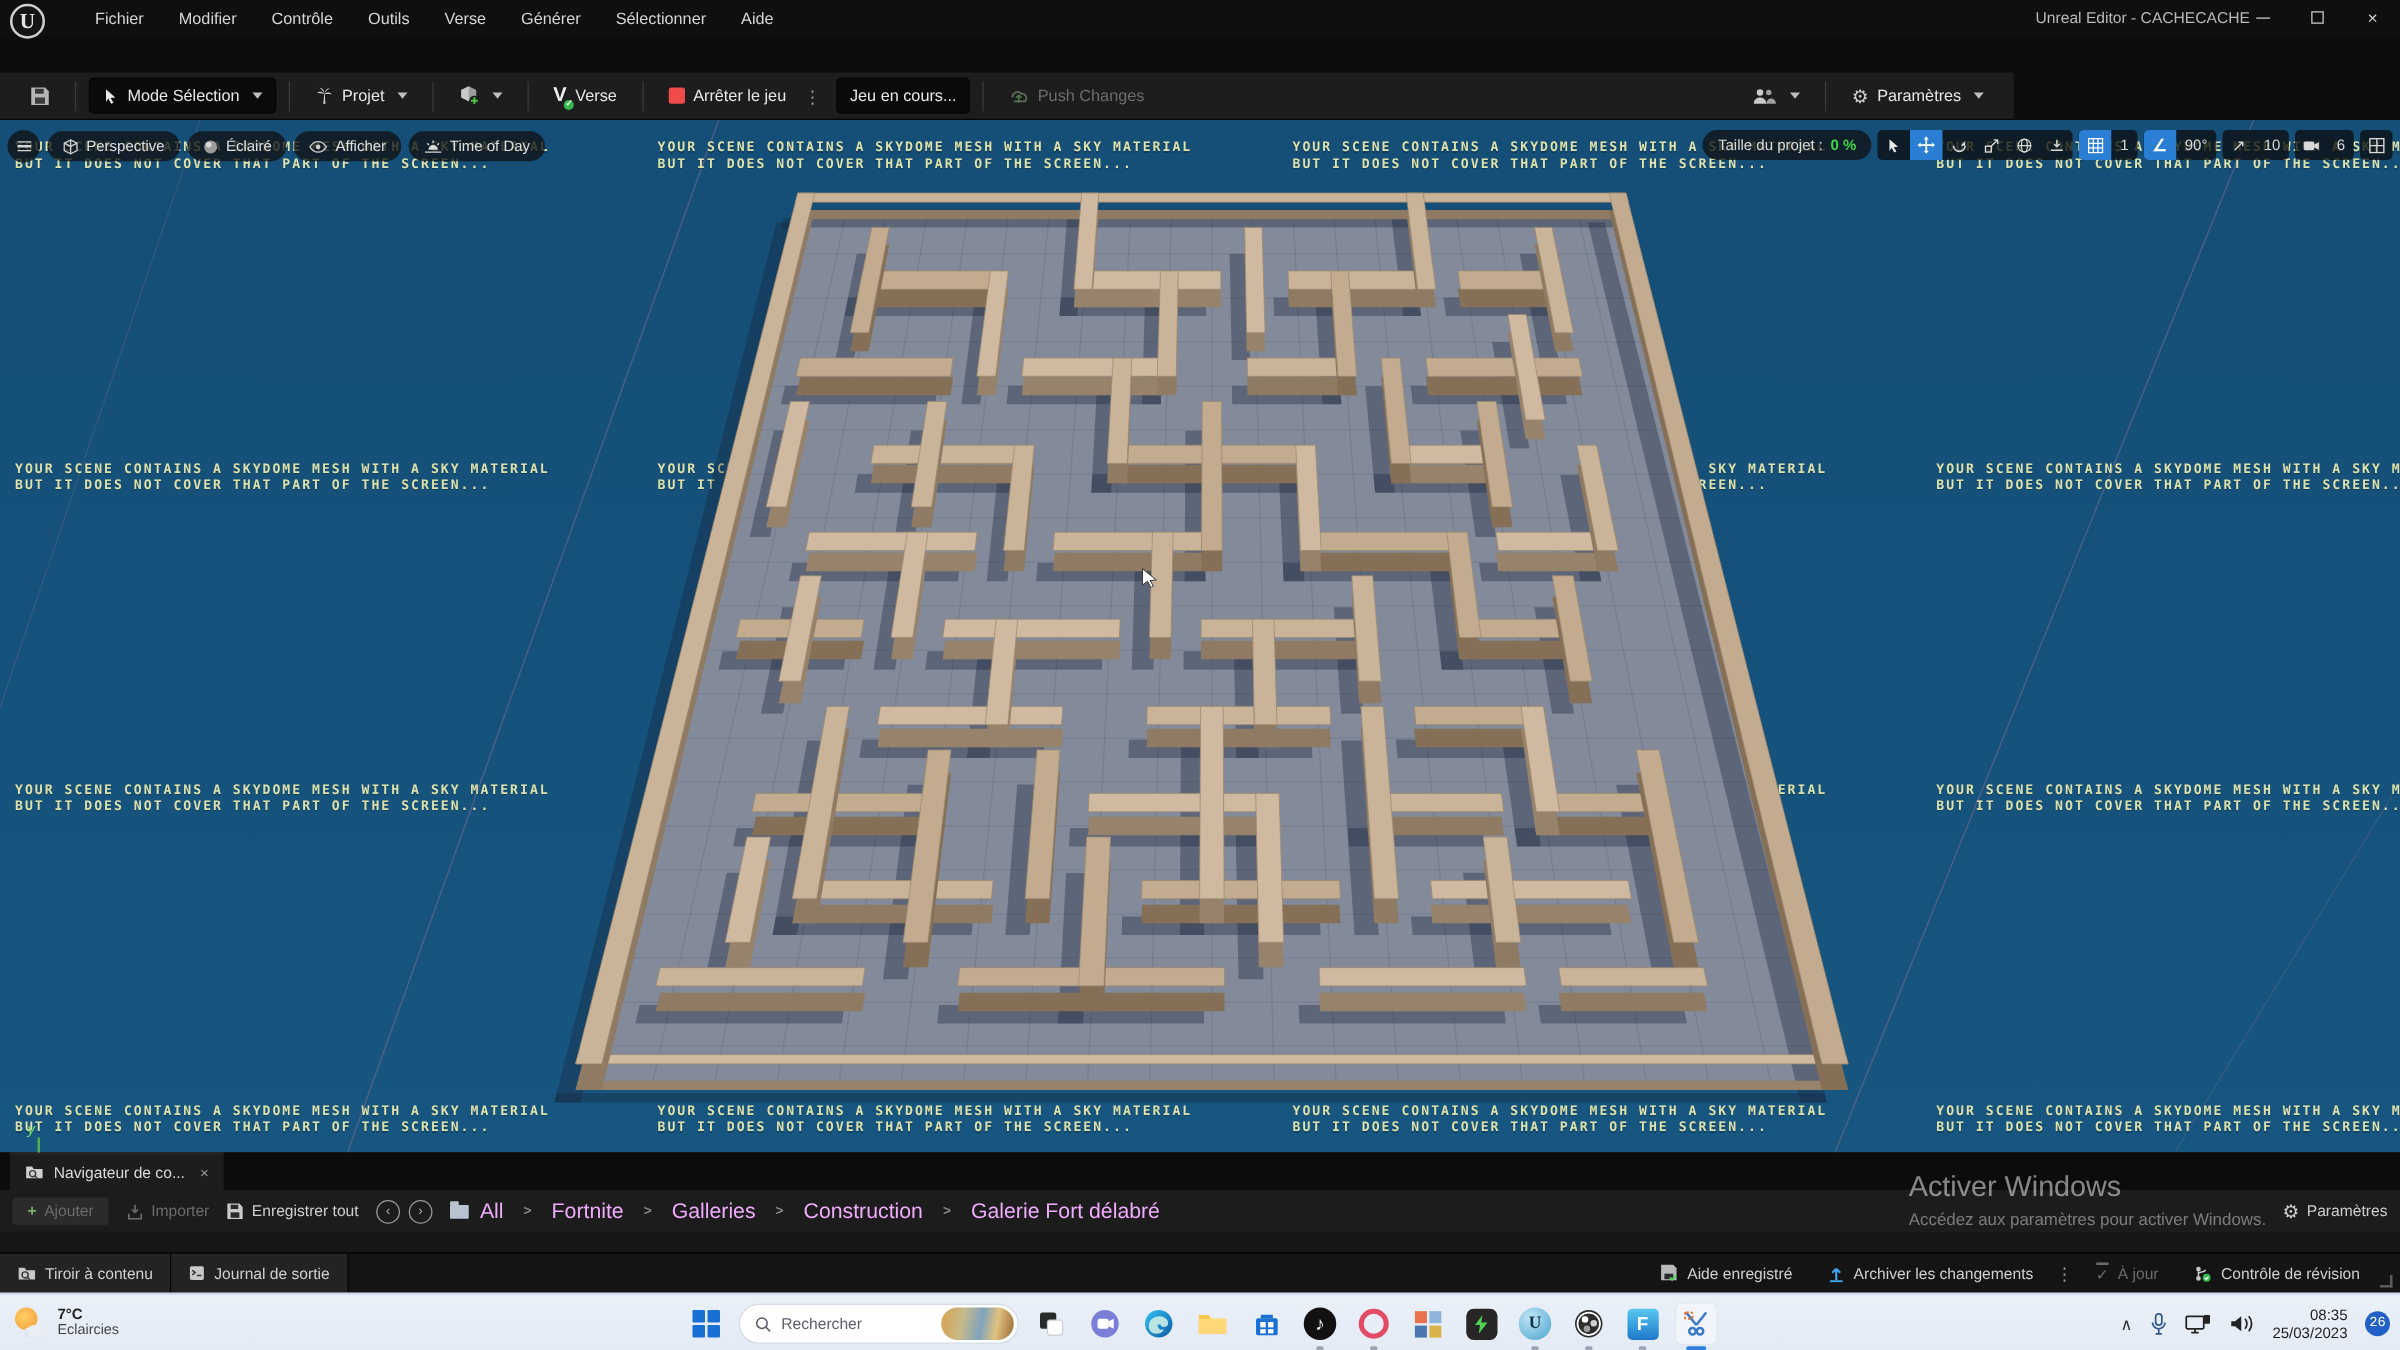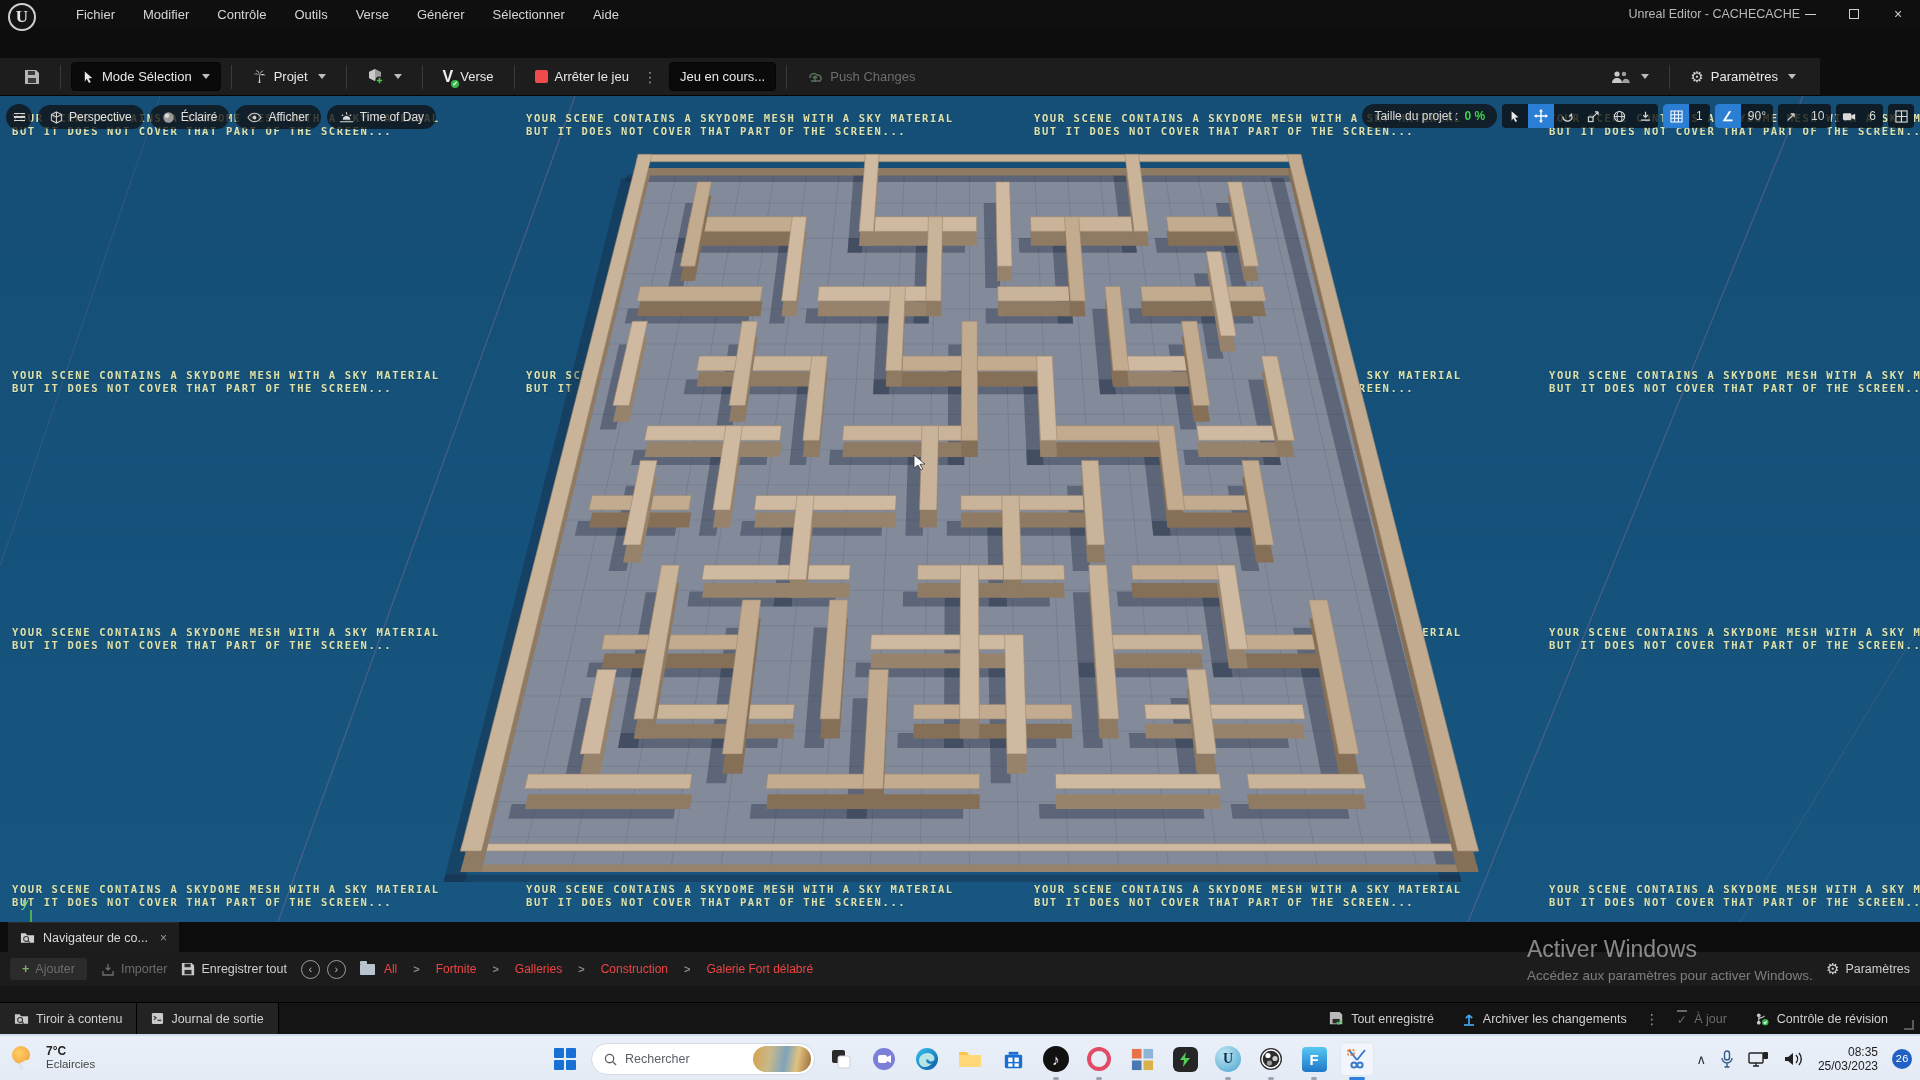--- a/index.html
+++ b/index.html
@@ -19,21 +19,21 @@
   .win-btn .bar { width:11px; height:1px; background:#cfcfcf; }
   .win-btn .sq { width:10px; height:10px; border:1px solid #cfcfcf; }
 
   
   .tabrow { position:absolute; top:28px; left:0; width:1920px; height:30px; background:#090909; }
   .asset-tab { position:absolute; left:66px; top:0; width:206px; height:30px; background:#151515; border-top:1px solid #2e2e2e;
                display:flex; align-items:center; padding-left:12px; gap:8px; color:#e3e3e3; font-size:13px; }
   .mountain { width:0; height:0; border-left:7px solid transparent; border-right:7px solid transparent; border-bottom:11px solid #e8a33d; }
 
   
-  .toolbar { position:absolute; top:58px; left:0; width:1820px; height:38px; background:#1d1d1d; border-bottom:1px solid #060606;
+  .toolbar { position:absolute; top:58px; left:0; width:1611px; height:38px; background:#1d1d1d; border-bottom:1px solid #060606;
              display:flex; align-items:center; font-size:13px; color:#e8e8e8; }
   .tb-sep { width:1px; height:24px; background:#3a3a3a; margin:0 10px; }
   .tb-btn { display:flex; align-items:center; gap:7px; padding:6px 10px; border-radius:4px; cursor:default; white-space:nowrap; }
   .tb-btn.dark { background:#0a0a0a; border:1px solid #050505; }
   .caret { width:0; height:0; border-left:4px solid transparent; border-right:4px solid transparent; border-top:5px solid #bdbdbd; margin-left:3px; }
   .red-sq { width:13px; height:13px; background:#ef4b4b; border-radius:2px; }
   .dots-v { color:#9a9a9a; font-size:14px; letter-spacing:0; padding:0 4px; }
   .dim { color:#6c6c6c;text-align:center; }
   .verse-v { font-weight:bold; font-size:16px; color:#f0f0f0; position:relative; }
   .verse-check { position:absolute; right:-6px; bottom:-2px; width:8px; height:8px; background:#35b94c; border-radius:50%; font-size:7px; color:#fff; line-height:8px; text-align:center;}
@@ -63,21 +63,21 @@
   
   .cb-panel { position:absolute; top:922px; left:0; width:1920px; height:80px; background:#161616; }
   .cb-tabrow { height:30px; background:#0c0c0c; display:flex; }
   .cb-tab { display:flex; align-items:center; gap:8px; background:#1d1d1d; padding:0 12px; color:#d9d9d9; font-size:12.5px; border-top:1px solid #2c2c2c; }
   .cb-close { color:#9a9a9a; font-size:12px; margin-left:4px; }
   .cb-toolbar { height:34px; display:flex; align-items:center; padding:0 10px; gap:14px; color:#cfcfcf; font-size:12.5px; background:#1c1c1c; }
   .cb-btn { display:flex; align-items:center; gap:6px; white-space:nowrap; }
   .cb-btn.boxed { background:#2b2b2b; border-radius:3px; padding:4px 12px; }
   .plus-dim { color:#7fae6a; font-weight:bold; }
   .circle-nav { width:19px; height:19px; border:1.5px solid #9b9b9b; border-radius:50%; display:flex; align-items:center; justify-content:center; color:#b5b5b5; font-size:11px; }
-  .crumb { color:#ef4444; font-size:12px; }
+  .crumb { color:#f0abfc; font-size:17px; }
   .crumb-sep { color:#8a8a8a; font-weight:bold; font-size:11px; margin:0 7px; }
   .cb-right { margin-left:auto; display:flex; align-items:center; gap:6px; color:#cdcdcd; }
 
   
   .statusbar { position:absolute; top:1002px; left:0; width:1920px; height:32px; background:#141414; border-top:1px solid #000;
                display:flex; align-items:center; font-size:12.5px; color:#d0d0d0; }
   .sb-item { display:flex; align-items:center; gap:7px; padding:0 14px; height:100%; white-space:nowrap; }
   .sb-item.tabbed { background:#232323; border-right:1px solid #000; }
   .sb-right { margin-left:auto; display:flex; align-items:center; height:100%; }
   .grip { width:10px; height:10px; border-right:2px solid #5a5a5a; border-bottom:2px solid #5a5a5a; margin:0 6px 0 2px; align-self:flex-end; margin-bottom:4px;}
@@ -721,21 +721,21 @@
         </svg>
       <span>Journal de sortie</span>
     </div>
     <div class="sb-right">
       <div class="sb-item">
         <svg width="15" height="15" viewBox="0 0 17 17">
             <path d="M1 1h11l3 3v11H1z" fill="#b9b9b9"></path>
             <rect x="4" y="9" width="8" height="5" fill="#2a2a2a"></rect>
             <path d="M9 12.5l2 2 3.6-4" stroke="#4ccf5a" stroke-width="1.8" fill="none"></path>
           </svg>
-        <span>Tout enregistré</span>
+        <span>Aide enregistré</span>
       </div>
       <div class="sb-item">
         <svg width="14" height="14" viewBox="0 0 14 14">
             <path d="M7 12V3m0 0L3.8 6.2M7 3l3.2 3.2" stroke="#3fa7ef" stroke-width="1.7" fill="none"></path>
             <path d="M2 13h10" stroke="#3fa7ef" stroke-width="1.7"></path>
           </svg>
         <span>Archiver les changements</span>
       </div>
       <div class="dots-v">⋮</div>
       <div class="sb-item dim">

